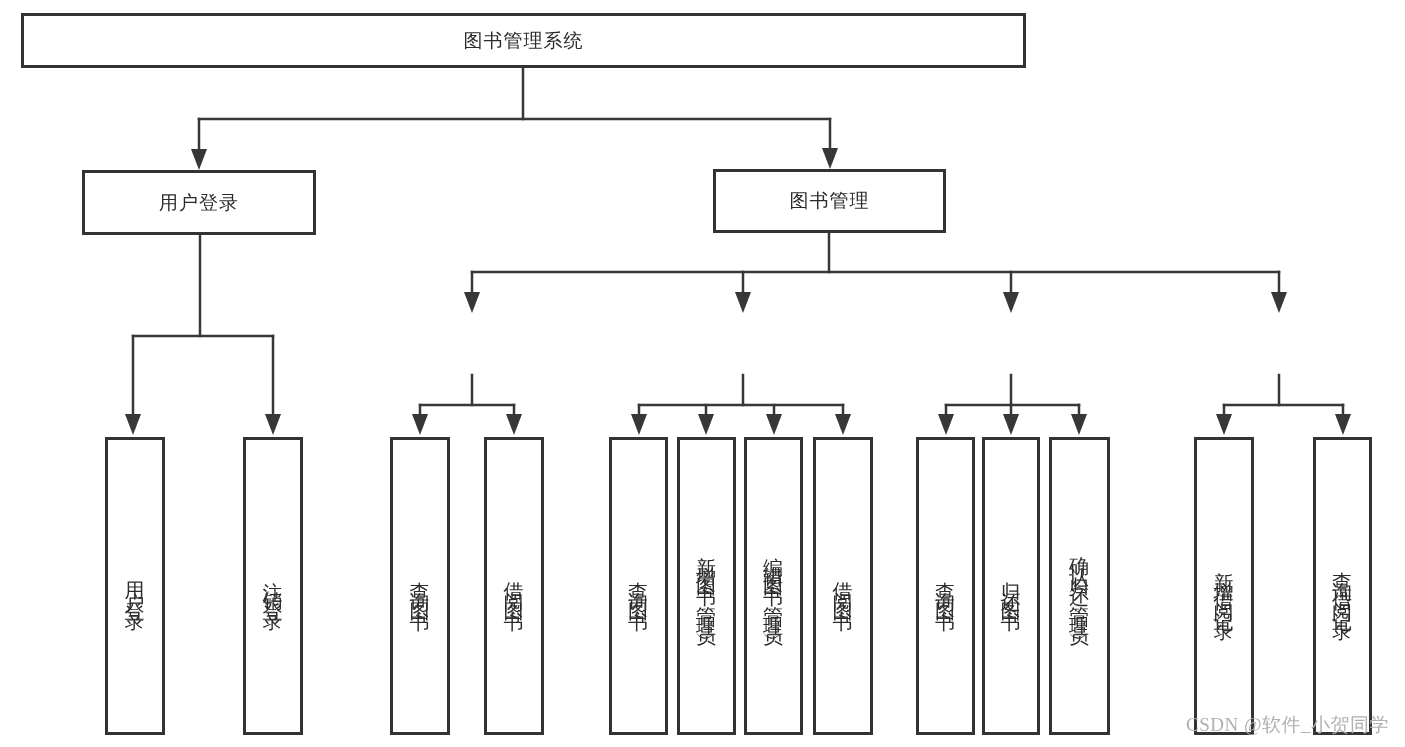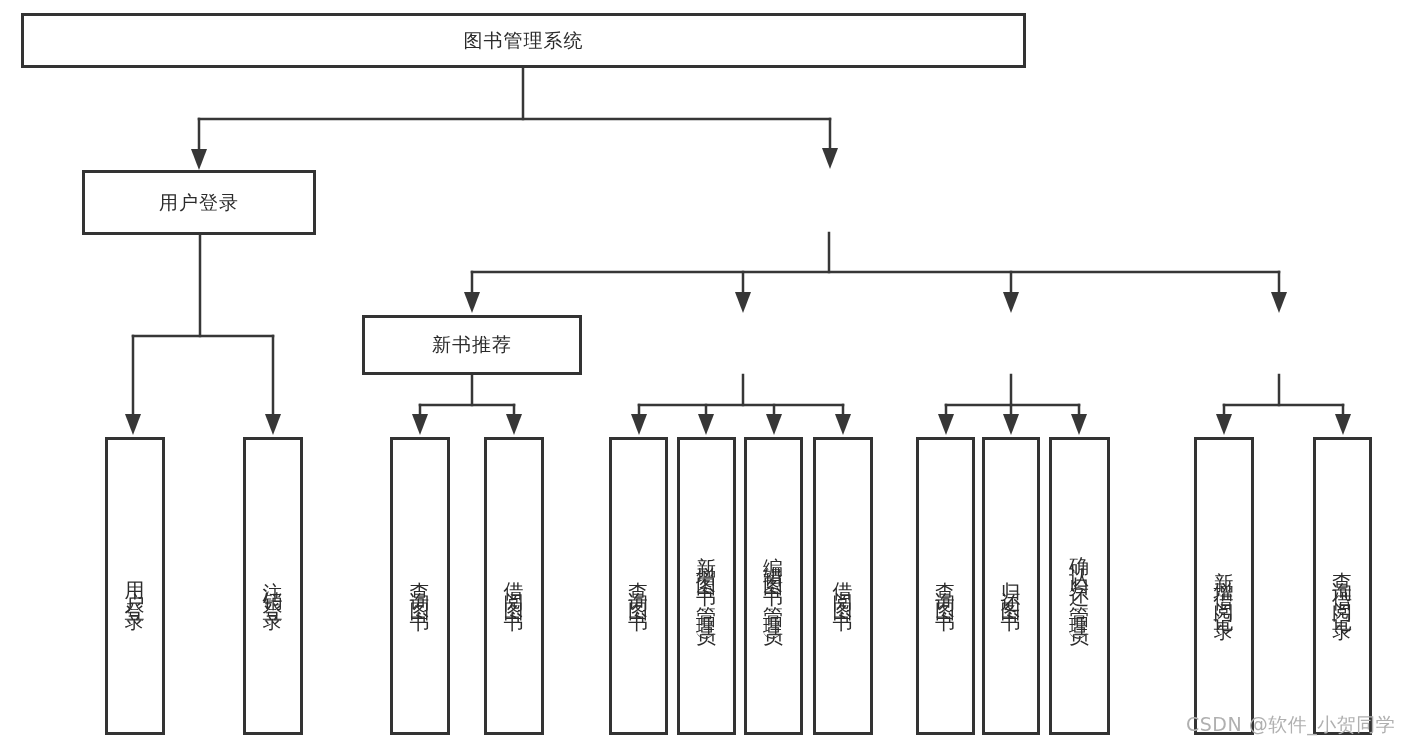--- a/index.html
+++ b/index.html
@@ -46,20 +46,21 @@
   }
   .watermark{
     position:absolute;
     left:1186px;
     top:712px;
     z-index:5;
     font-size:19px;
     color:#b0b0b0;
     white-space:nowrap;
     letter-spacing:0.5px;
+    font-family:Liberation Serif, serif;
   }
 </style>
 </head>
 <body>
 
 <div class="canvas">
 
   <svg id="wires" xmlns="http://www.w3.org/2000/svg" viewBox="0 0 1405 747">
       <line x1="523" y1="68" x2="523" y2="119" stroke="#373737" stroke-width="2.5" stroke-linecap="square"></line>
       <line x1="199" y1="119" x2="830" y2="119" stroke="#373737" stroke-width="2.5" stroke-linecap="square"></line>
@@ -115,24 +116,24 @@
       <polygon points="1335,414 1351,414 1343,435" fill="#373737"></polygon>
     </svg>
 
   <div class="node h" style="left:21px;top:13px;width:1005px;height:55px">
     <span class="lbl">图书管理系统</span>
   </div>
 
   <div class="node h" style="left:82px;top:170px;width:234px;height:65px">
     <span class="lbl">用户登录</span>
   </div>
+  <div class="node h" style="left:713px;top:169px;width:233px;height:64px">
+    <span class="lbl">图书管理</span>
+  </div>
 
-  <div class="node h" style="left:362px;top:315px;width:220px;height:60px">
-    <span class="lbl">新书推荐</span>
-  </div>
 
   <div class="node v" style="left:105px;top:437px;width:60px;height:298px">
     <span class="lbl">用户登录</span>
   </div>
   <div class="node v" style="left:243px;top:437px;width:60px;height:298px">
     <span class="lbl">注销登录</span>
   </div>
 
   <div class="node v" style="left:390px;top:437px;width:60px;height:298px">
     <span class="lbl">查询图书</span>

